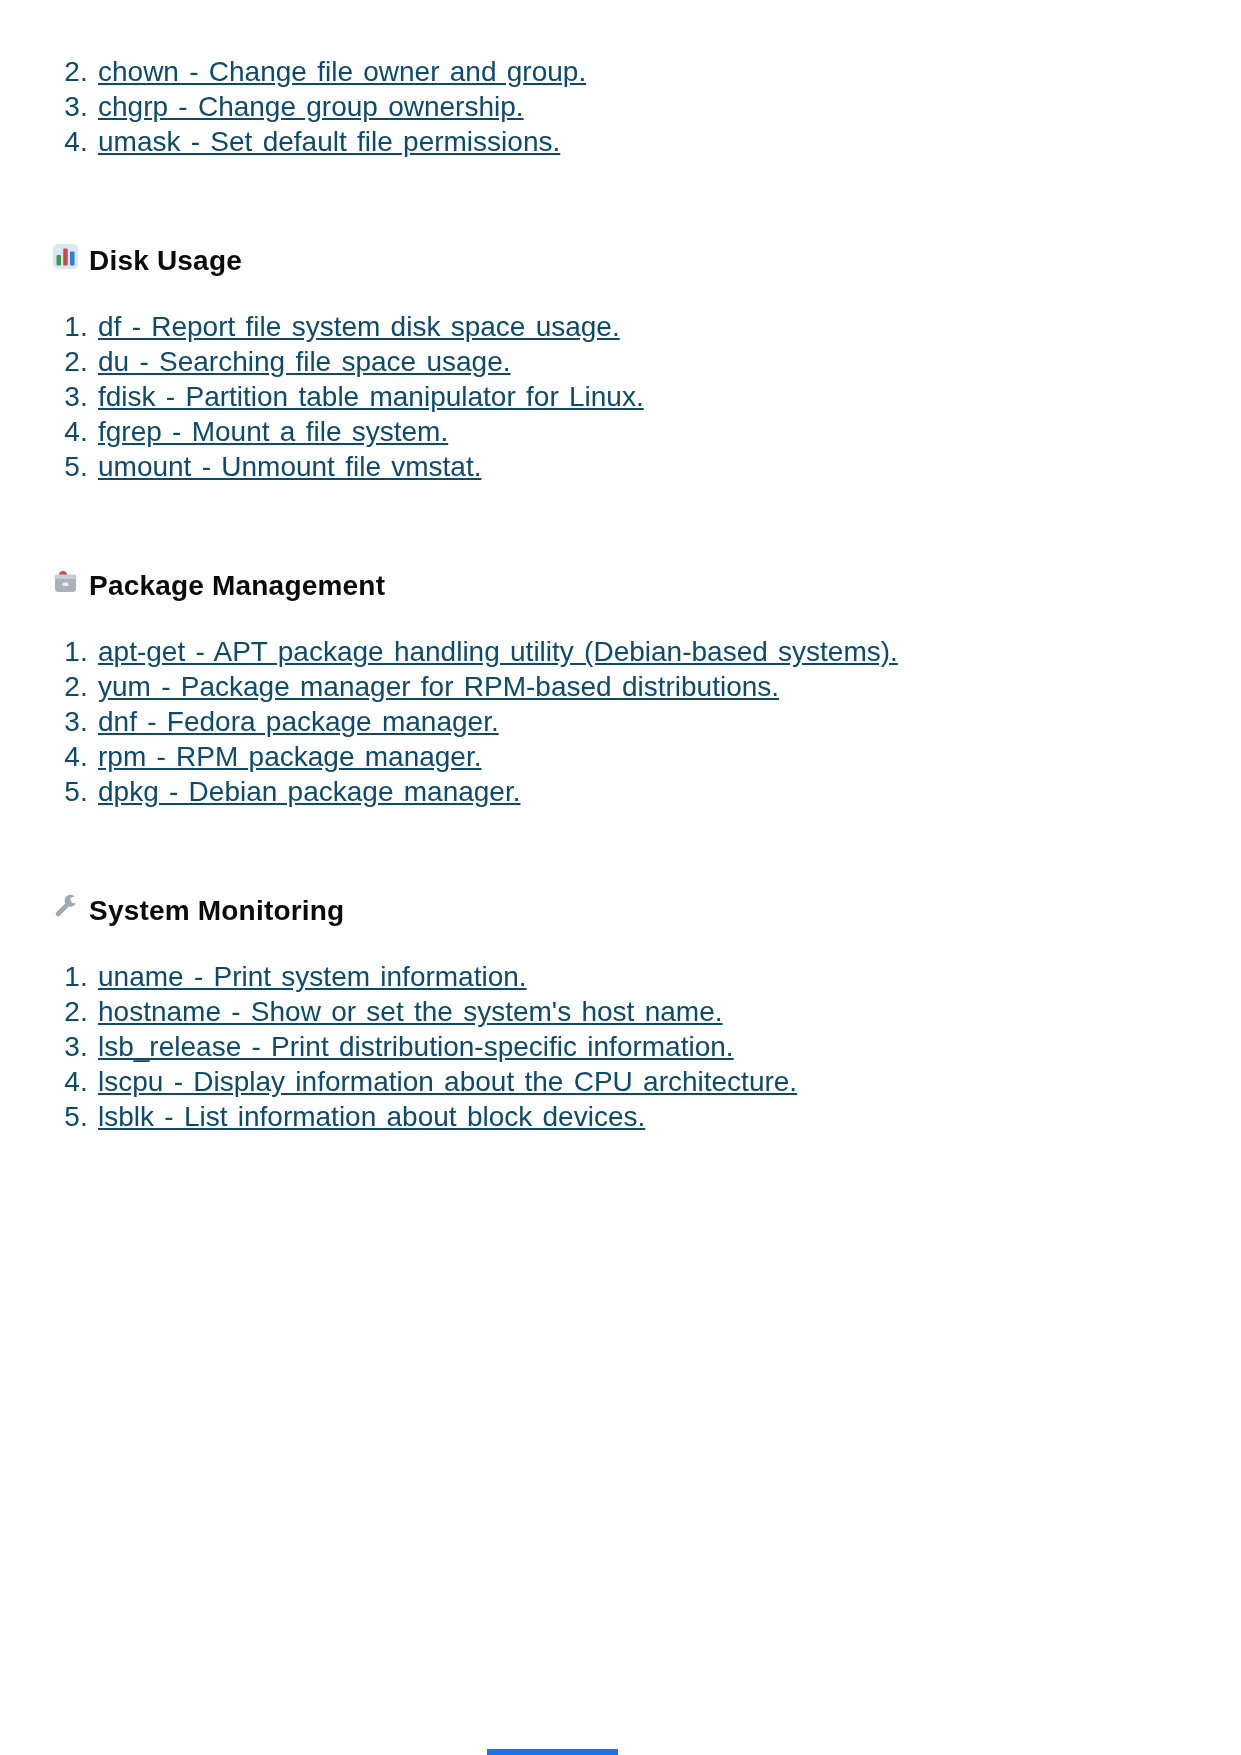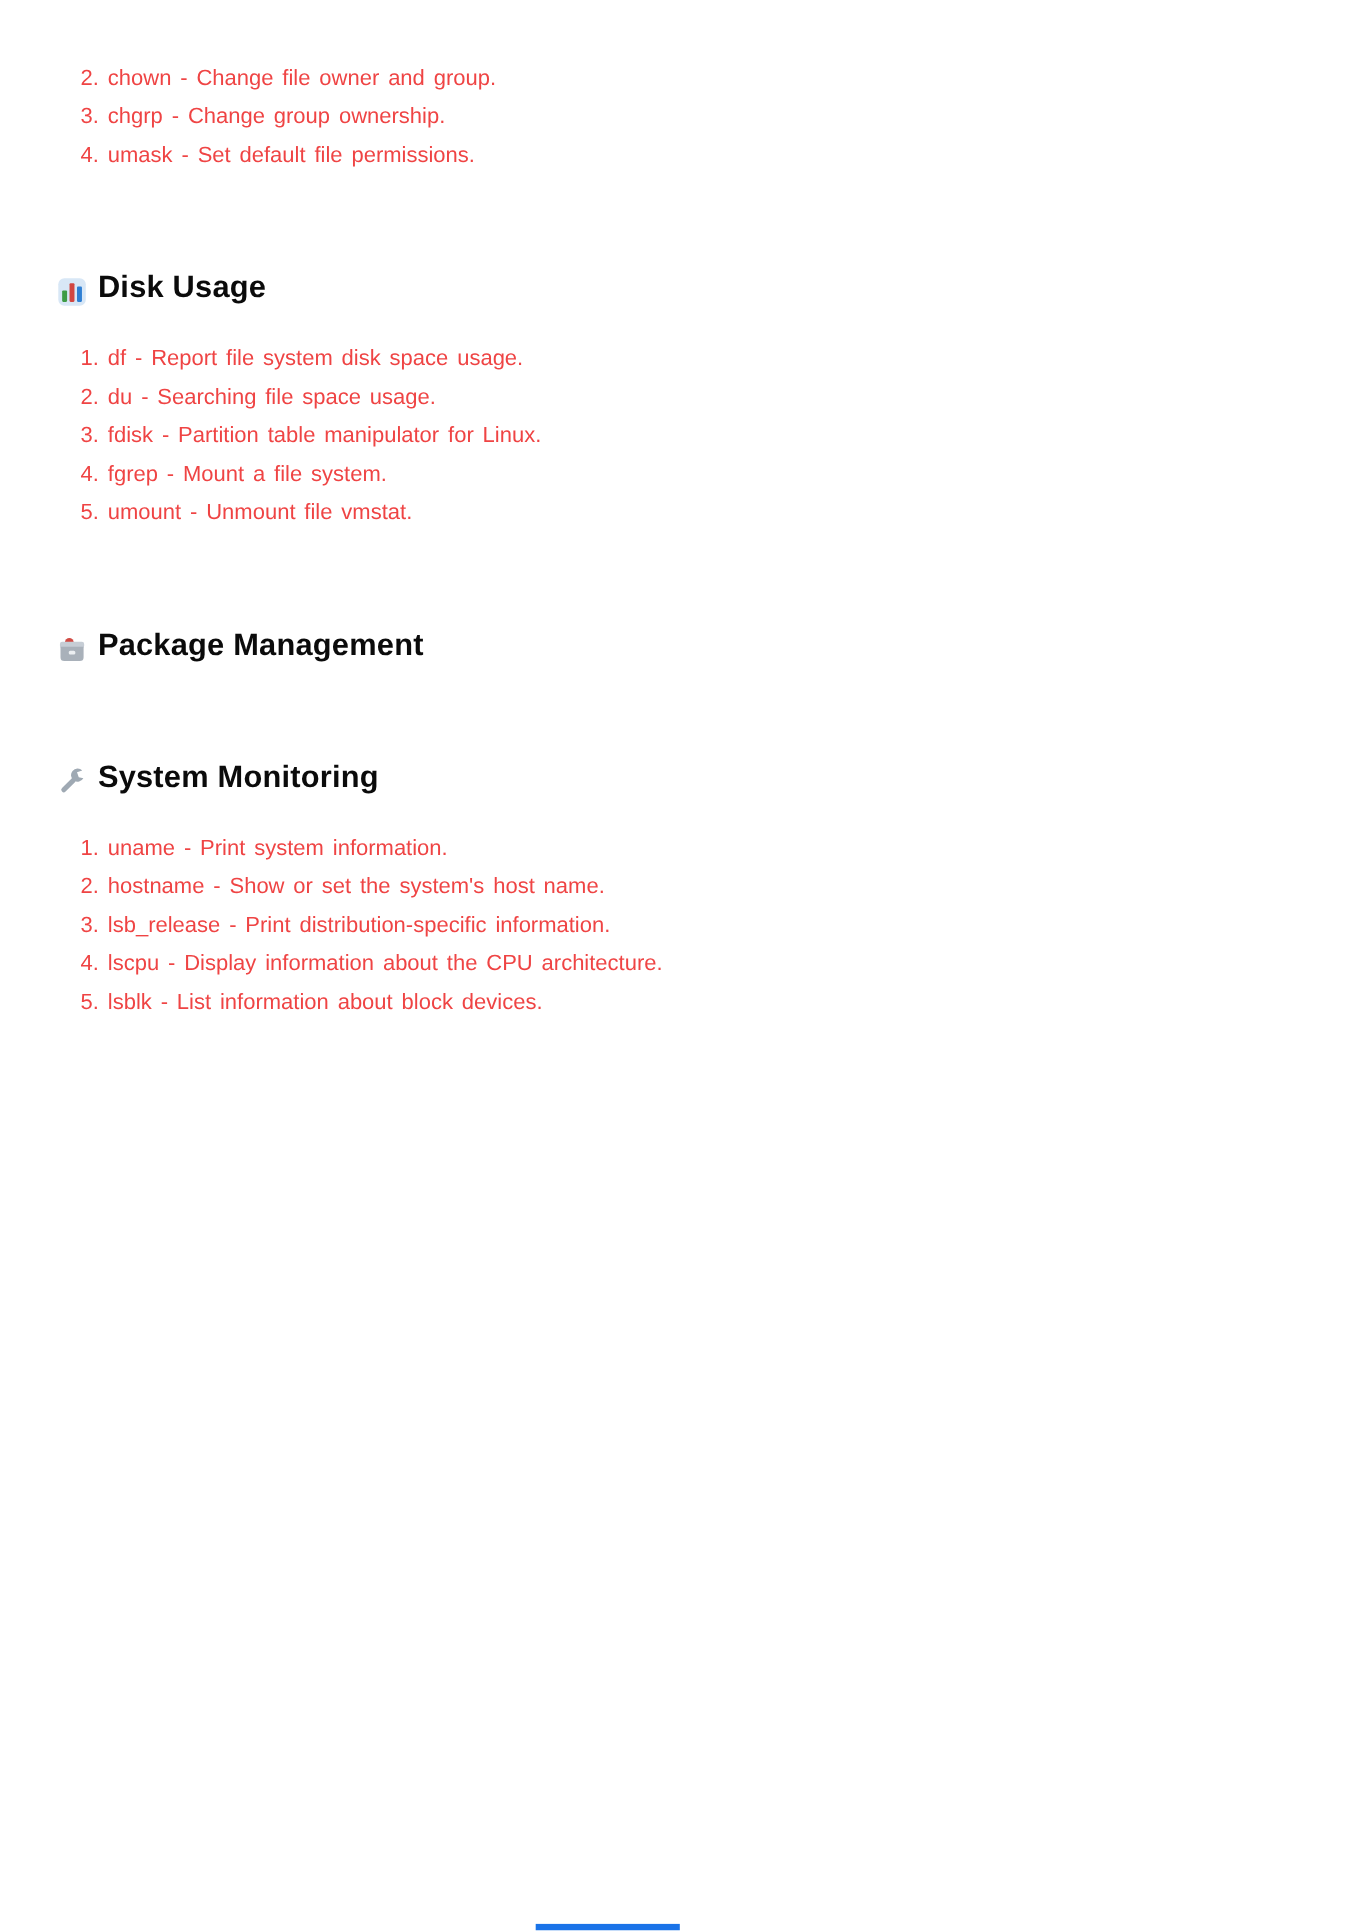--- a/index.html
+++ b/index.html
@@ -21,28 +21,29 @@
     height: 1755px;
     padding: 54px 40px 0 62px;
     position: relative;
   }
   ol.cmd-list {
     margin: 0;
     padding: 0 0 0 36px;
     list-style: decimal outside;
   }
   ol.cmd-list li {
-    font-size: 20px;
+    font-size: 28px;
     line-height: 35px;
     word-spacing: 2.5px;
-    color: #ef4444;
+    color: #0c4a6e;
+    text-decoration: underline;
   }
   h2.section-heading {
     display: flex;
-    align-items: flex-end;
+    align-items: flex-start;
     gap: 10px;
     margin: 84px 0 30px -10px;
     font-size: 28px;
     line-height: 36px;
     font-weight: 700;
     color: #0b0b0b;
     letter-spacing: 0.2px;
   }
   .icon {
     display: inline-flex;
@@ -100,20 +101,27 @@
       <span class="icon">
         <svg viewBox="0 0 27 27">
           <path d="M7 7 a4 4 0 0 1 8 0 v1 h-8 z" fill="#d14b44"></path>
           <rect x="2.5" y="6.5" width="22" height="5.5" rx="2" fill="#c6cdd5"></rect>
           <path d="M3 11 h21 v9.5 a3.5 3.5 0 0 1 -3.5 3.5 h-14 a3.5 3.5 0 0 1 -3.5 -3.5 z" fill="#a9b1ba"></path>
           <rect x="10.5" y="14.5" width="6" height="3.6" rx="1.4" fill="#eceff2"></rect>
         </svg>
       </span>
       <span>Package Management</span>
     </h2>
+    <ol class="cmd-list">
+      <li>apt-get - APT package handling utility (Debian-based systems).</li>
+      <li>yum - Package manager for RPM-based distributions.</li>
+      <li>dnf - Fedora package manager.</li>
+      <li>rpm - RPM package manager.</li>
+      <li>dpkg - Debian package manager.</li>
+    </ol>
   </section>
 
   <section>
     <h2 class="section-heading">
       <span class="icon">
         <svg viewBox="0 0 27 27">
           <path d="M6 21 L14.5 12.5" stroke="#9fa9b3" stroke-width="4.6" stroke-linecap="round"></path>
           <path d="M22.8 3.4 a6 6 0 1 0 1 7.2 l-4.2 -1.1 l-1.6 -4.4 z" fill="#9fa9b3"></path>
         </svg>
       </span>

